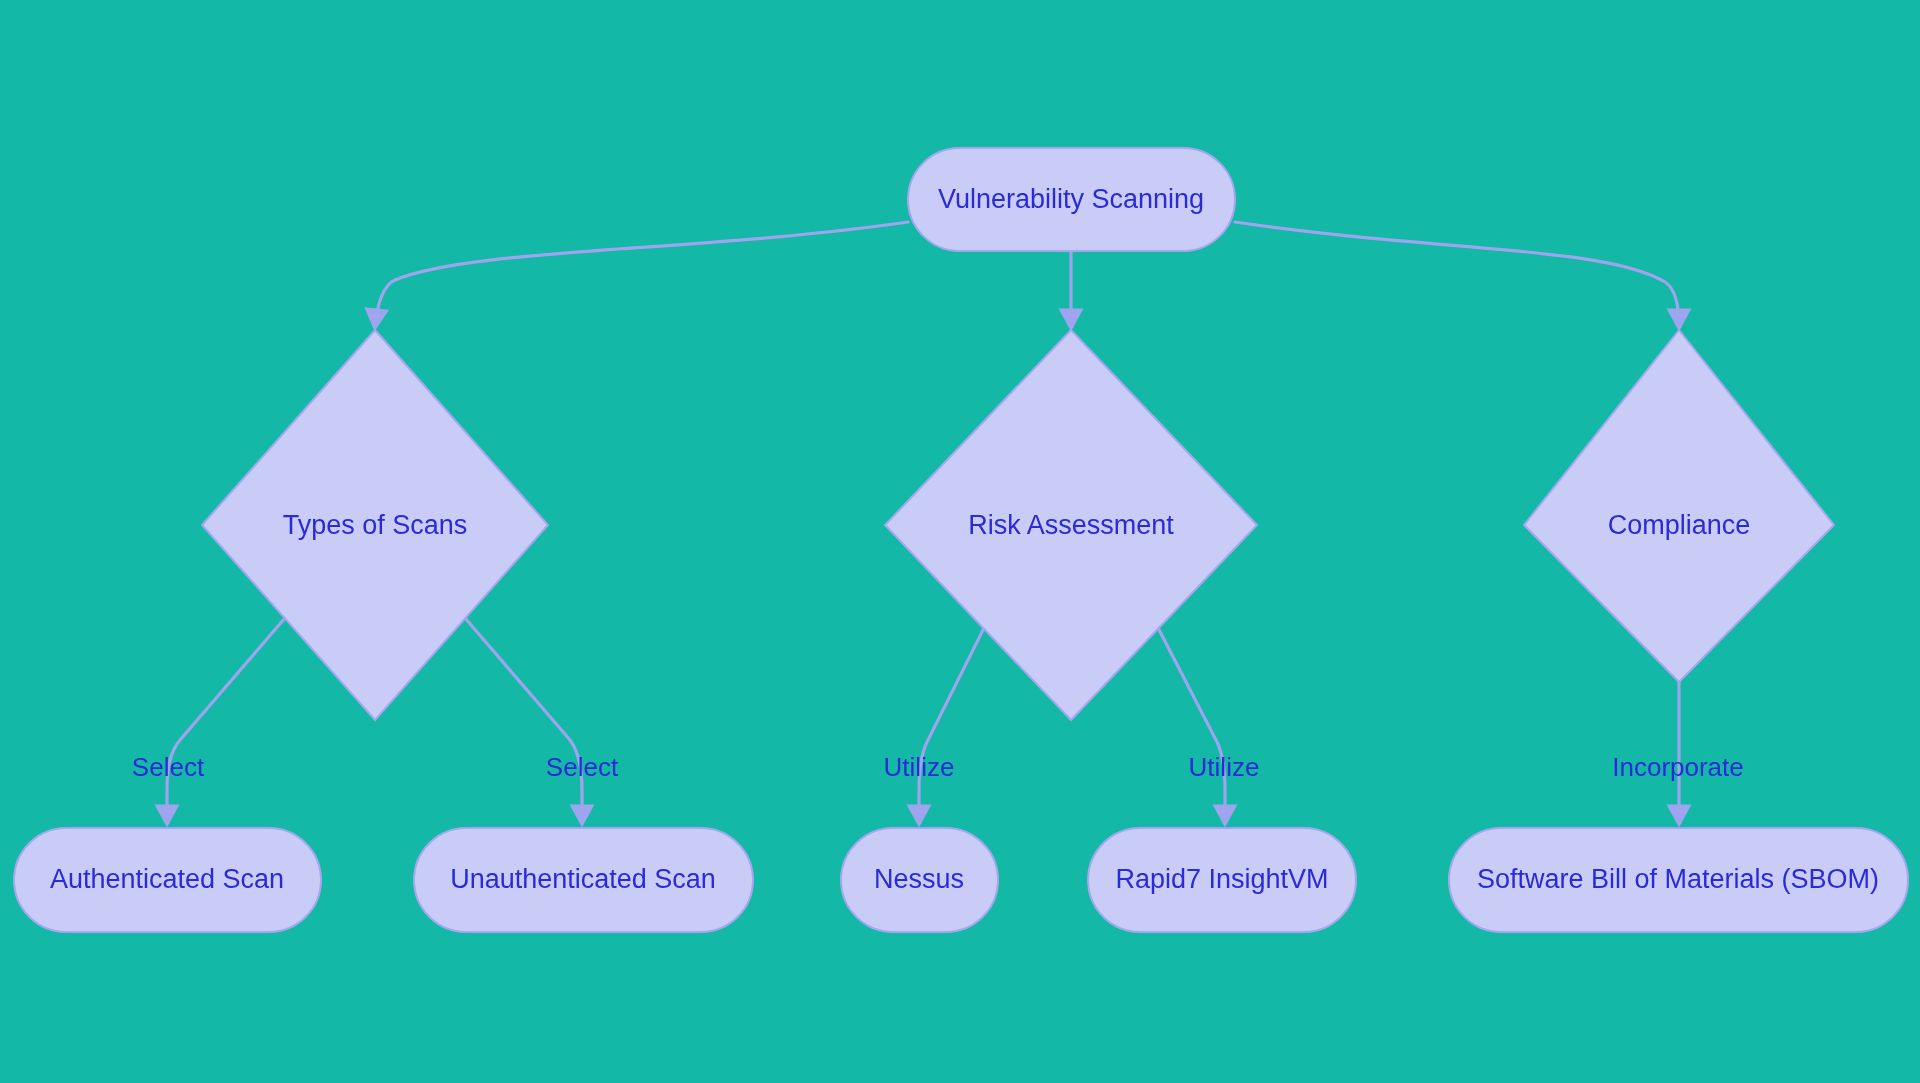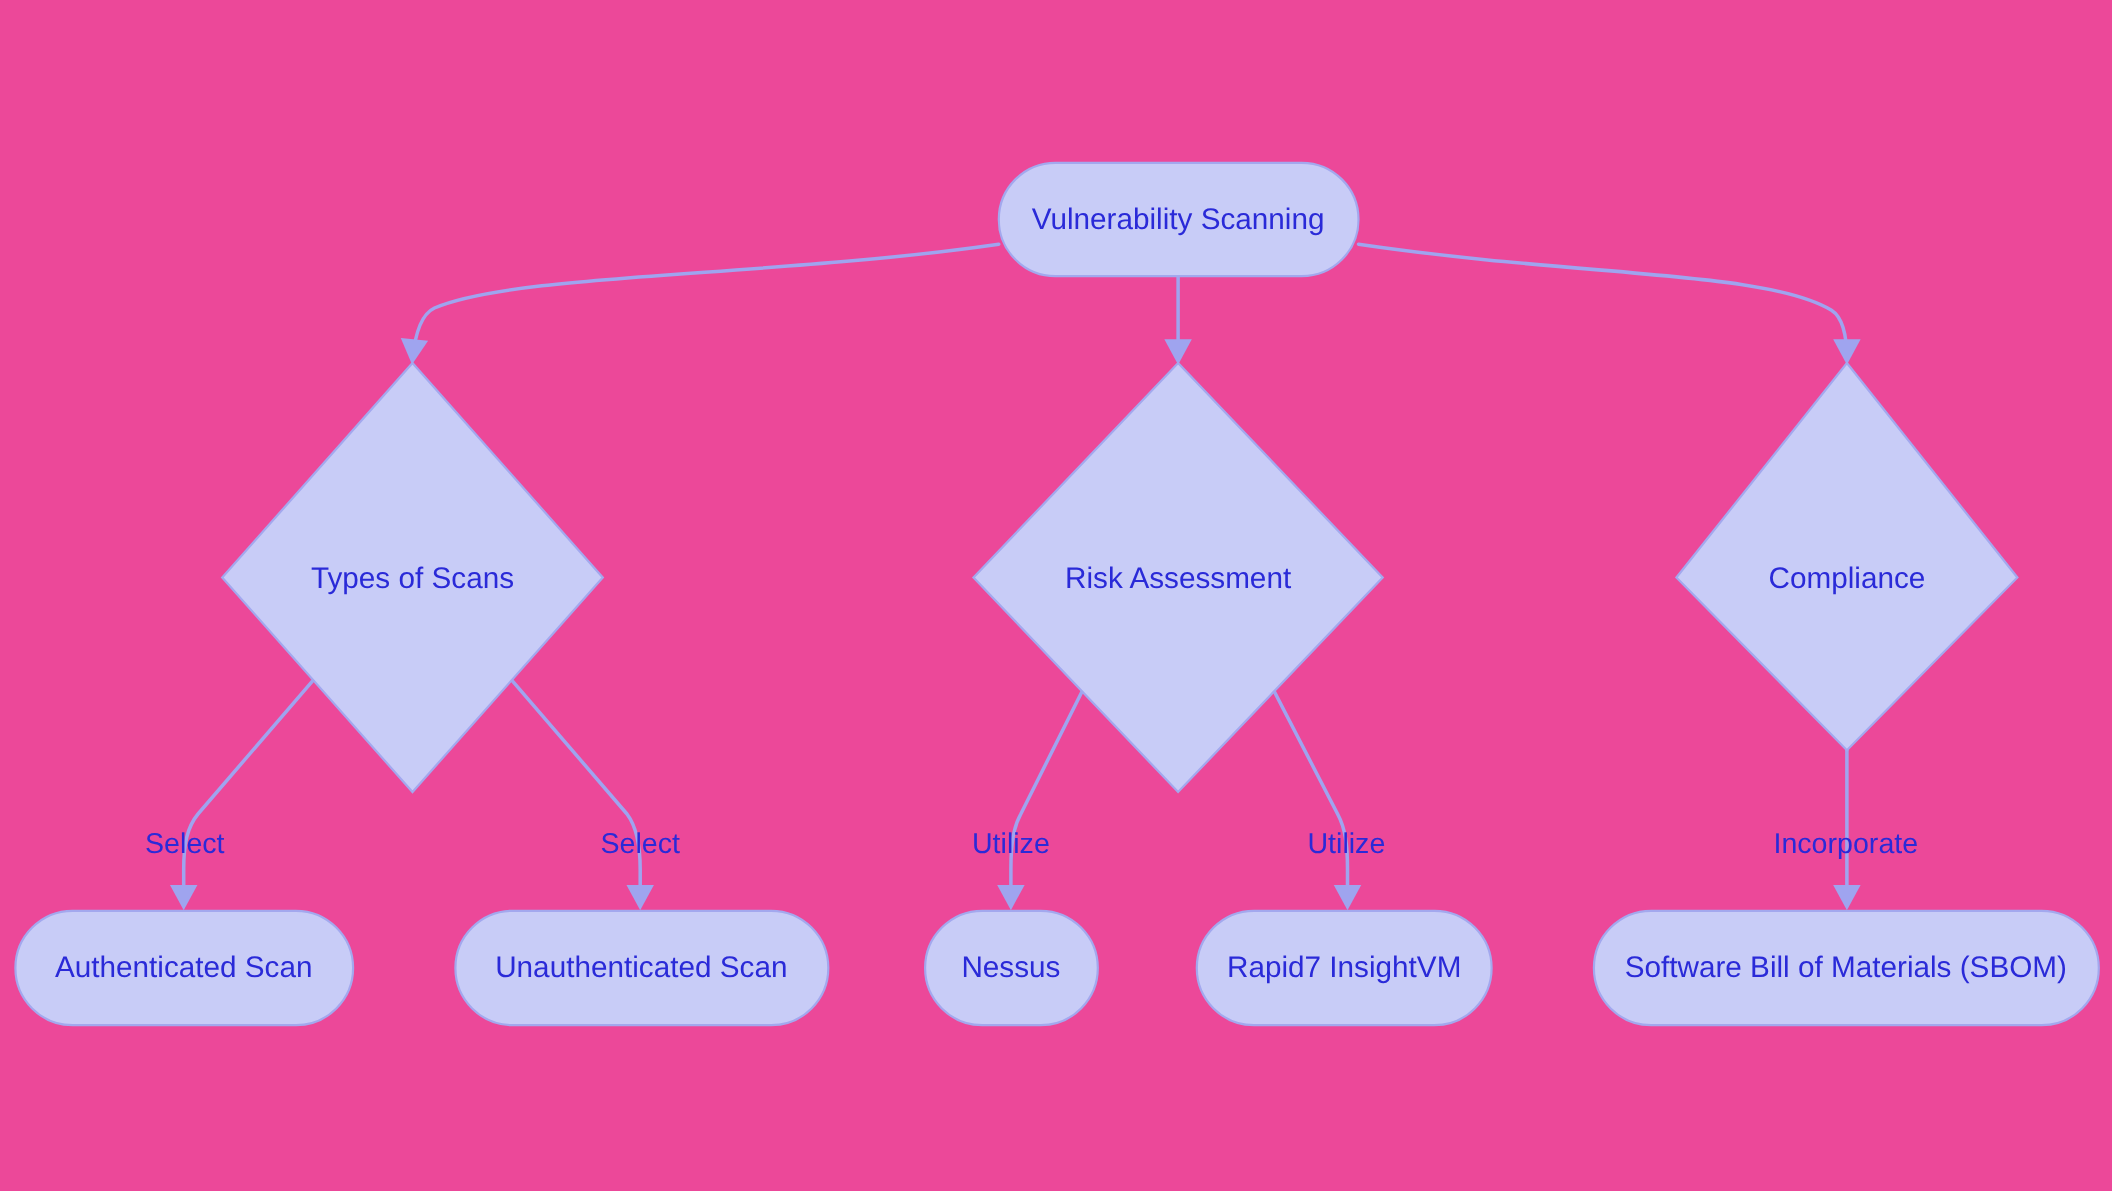--- a/index.html
+++ b/index.html
@@ -11,21 +11,21 @@
   body {
     width: 1920px;
     height: 1083px;
     overflow: hidden;
     font-family: "Liberation Sans", "DejaVu Sans", sans-serif;
   }
   #diagram-root {
     position: relative;
     width: 1920px;
     height: 1083px;
-    background: #ec4899;
+    background: #14b8a6;
   }
   #flow-svg {
     position: absolute;
     inset: 0;
     width: 1920px;
     height: 1083px;
     display: block;
   }
   .node-shape {
     fill: #c8ccf7;

